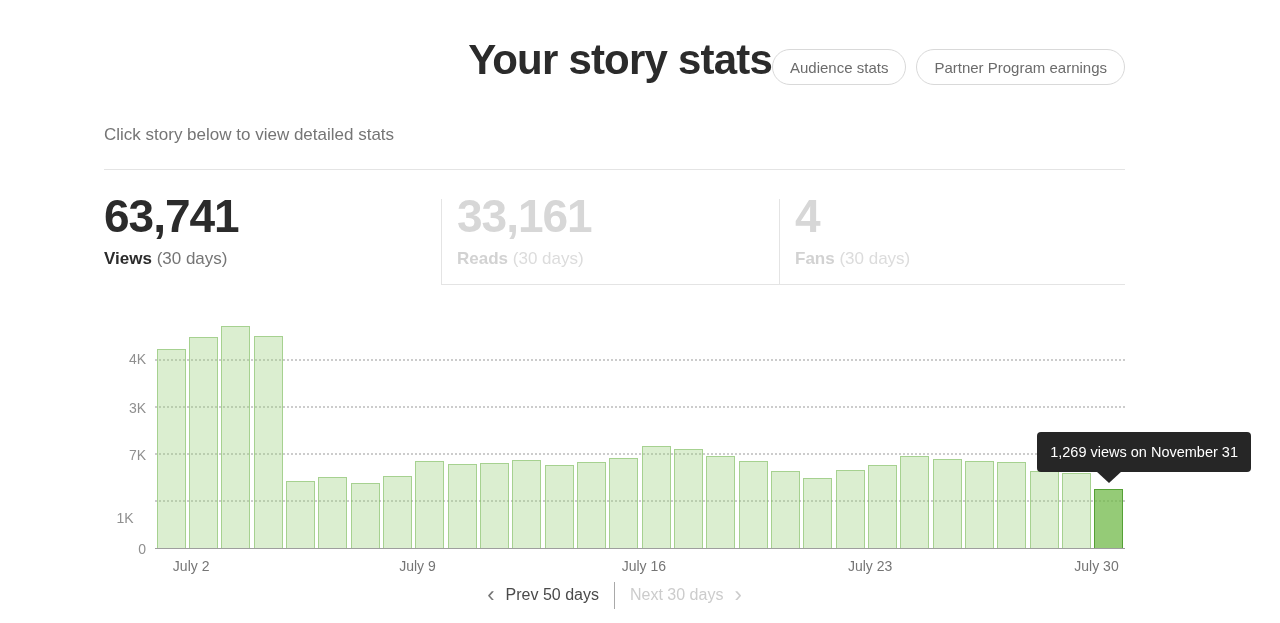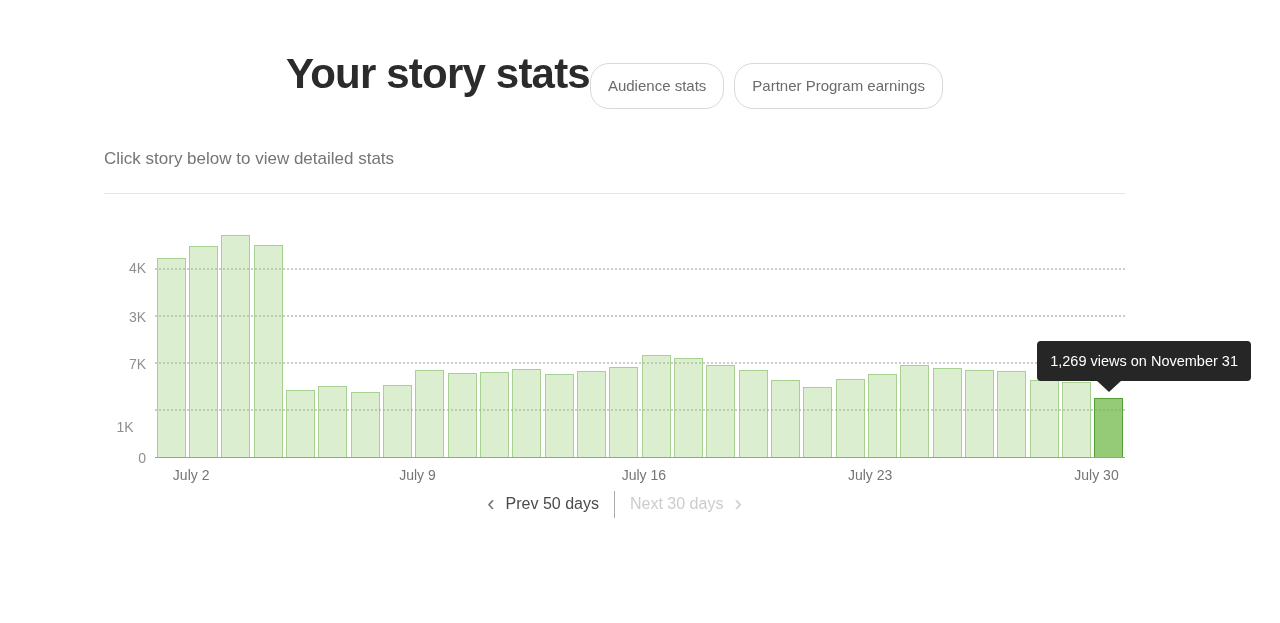--- a/index.html
+++ b/index.html
@@ -1,24 +1,24 @@
 <!DOCTYPE html>
 <html><head>
 <meta charset="utf-8">
 <style>
   * { margin:0; padding:0; box-sizing:border-box; }
   html,body { width:1280px; height:623px; background:#ffffff; overflow:hidden;
               font-family:"Liberation Sans", sans-serif; color:#2b2b2b; }
   .content { margin-left:104px; width:1021px; position:relative; }
 
   
-  .header-row { display:flex; justify-content:center; align-items:flex-start; padding-top:50px; }
+  .header-row { display:flex; justify-content:flex-end; align-items:flex-start; padding-top:36px; }
   .page-title { font-size:42px; font-weight:bold; letter-spacing:-0.8px; color:#2b2b2b; line-height:1.15; }
   .pill-group { display:flex; gap:10px; margin-top:13px; }
-  .pill { height:46px; line-height:36px; padding:0 17px; border:1px solid #d9d9d9; border-radius:19px;
+  .pill { height:36px; line-height:36px; padding:0 17px; border:1px solid #d9d9d9; border-radius:19px;
           background:#fff; font-size:15px; color:#6b6b6b; cursor:pointer; white-space:nowrap;
           font-family:"Liberation Sans", sans-serif; }
 
   
   .subheader-row { display:flex; justify-content:space-between; align-items:baseline; margin-top:40px; }
   .subheader-left { font-size:17px; color:#757575; }
   .learn-more { font-size:17px; color:#757575; cursor:pointer; text-decoration:none; }
 
   .rule { border:none; border-top:1px solid #e4e4e4; margin-top:24px; }
 
@@ -73,20 +73,34 @@
       <button class="pill">Partner Program earnings</button>
     </div>
   </div>
 
   <div class="subheader-row">
     <div class="subheader-left">Click story below to view detailed stats</div>
   </div>
 
   <hr class="rule">
 
+  <div class="stats-row">
+    <div class="stat stat-0 active">
+      <div class="stat-value">63,741</div>
+      <div class="stat-label"><span class="metric">Views</span> <span>(30 days)</span></div>
+    </div>
+    <div class="stat stat-1 dim">
+      <div class="stat-value">33,161</div>
+      <div class="stat-label"><span class="metric">Reads</span> <span>(30 days)</span></div>
+    </div>
+    <div class="stat stat-2 dim">
+      <div class="stat-value">4</div>
+      <div class="stat-label"><span class="metric">Fans</span> <span>(30 days)</span></div>
+    </div>
+  </div>
 
   <div class="chart">
     <div class="axis-baseline" style="background: rgb(158, 158, 158);"></div>
     <div class="tooltip" style="background: rgb(38, 38, 38); color: rgb(255, 255, 255); left: 933.167px; top: 113.198px;">
       <span>1,269 views on November 31</span>
       <div class="tooltip-arrow" style="left: 58.6667px;"></div>
     </div>
   <div class="ytick" style="bottom: 17px;">0</div>
       <div class="gridline" style="border-top-color: rgb(204, 204, 204); bottom: 72.125px;"></div>
       <div class="ytick" style="bottom: 48px; text-align: center;">1K</div>

